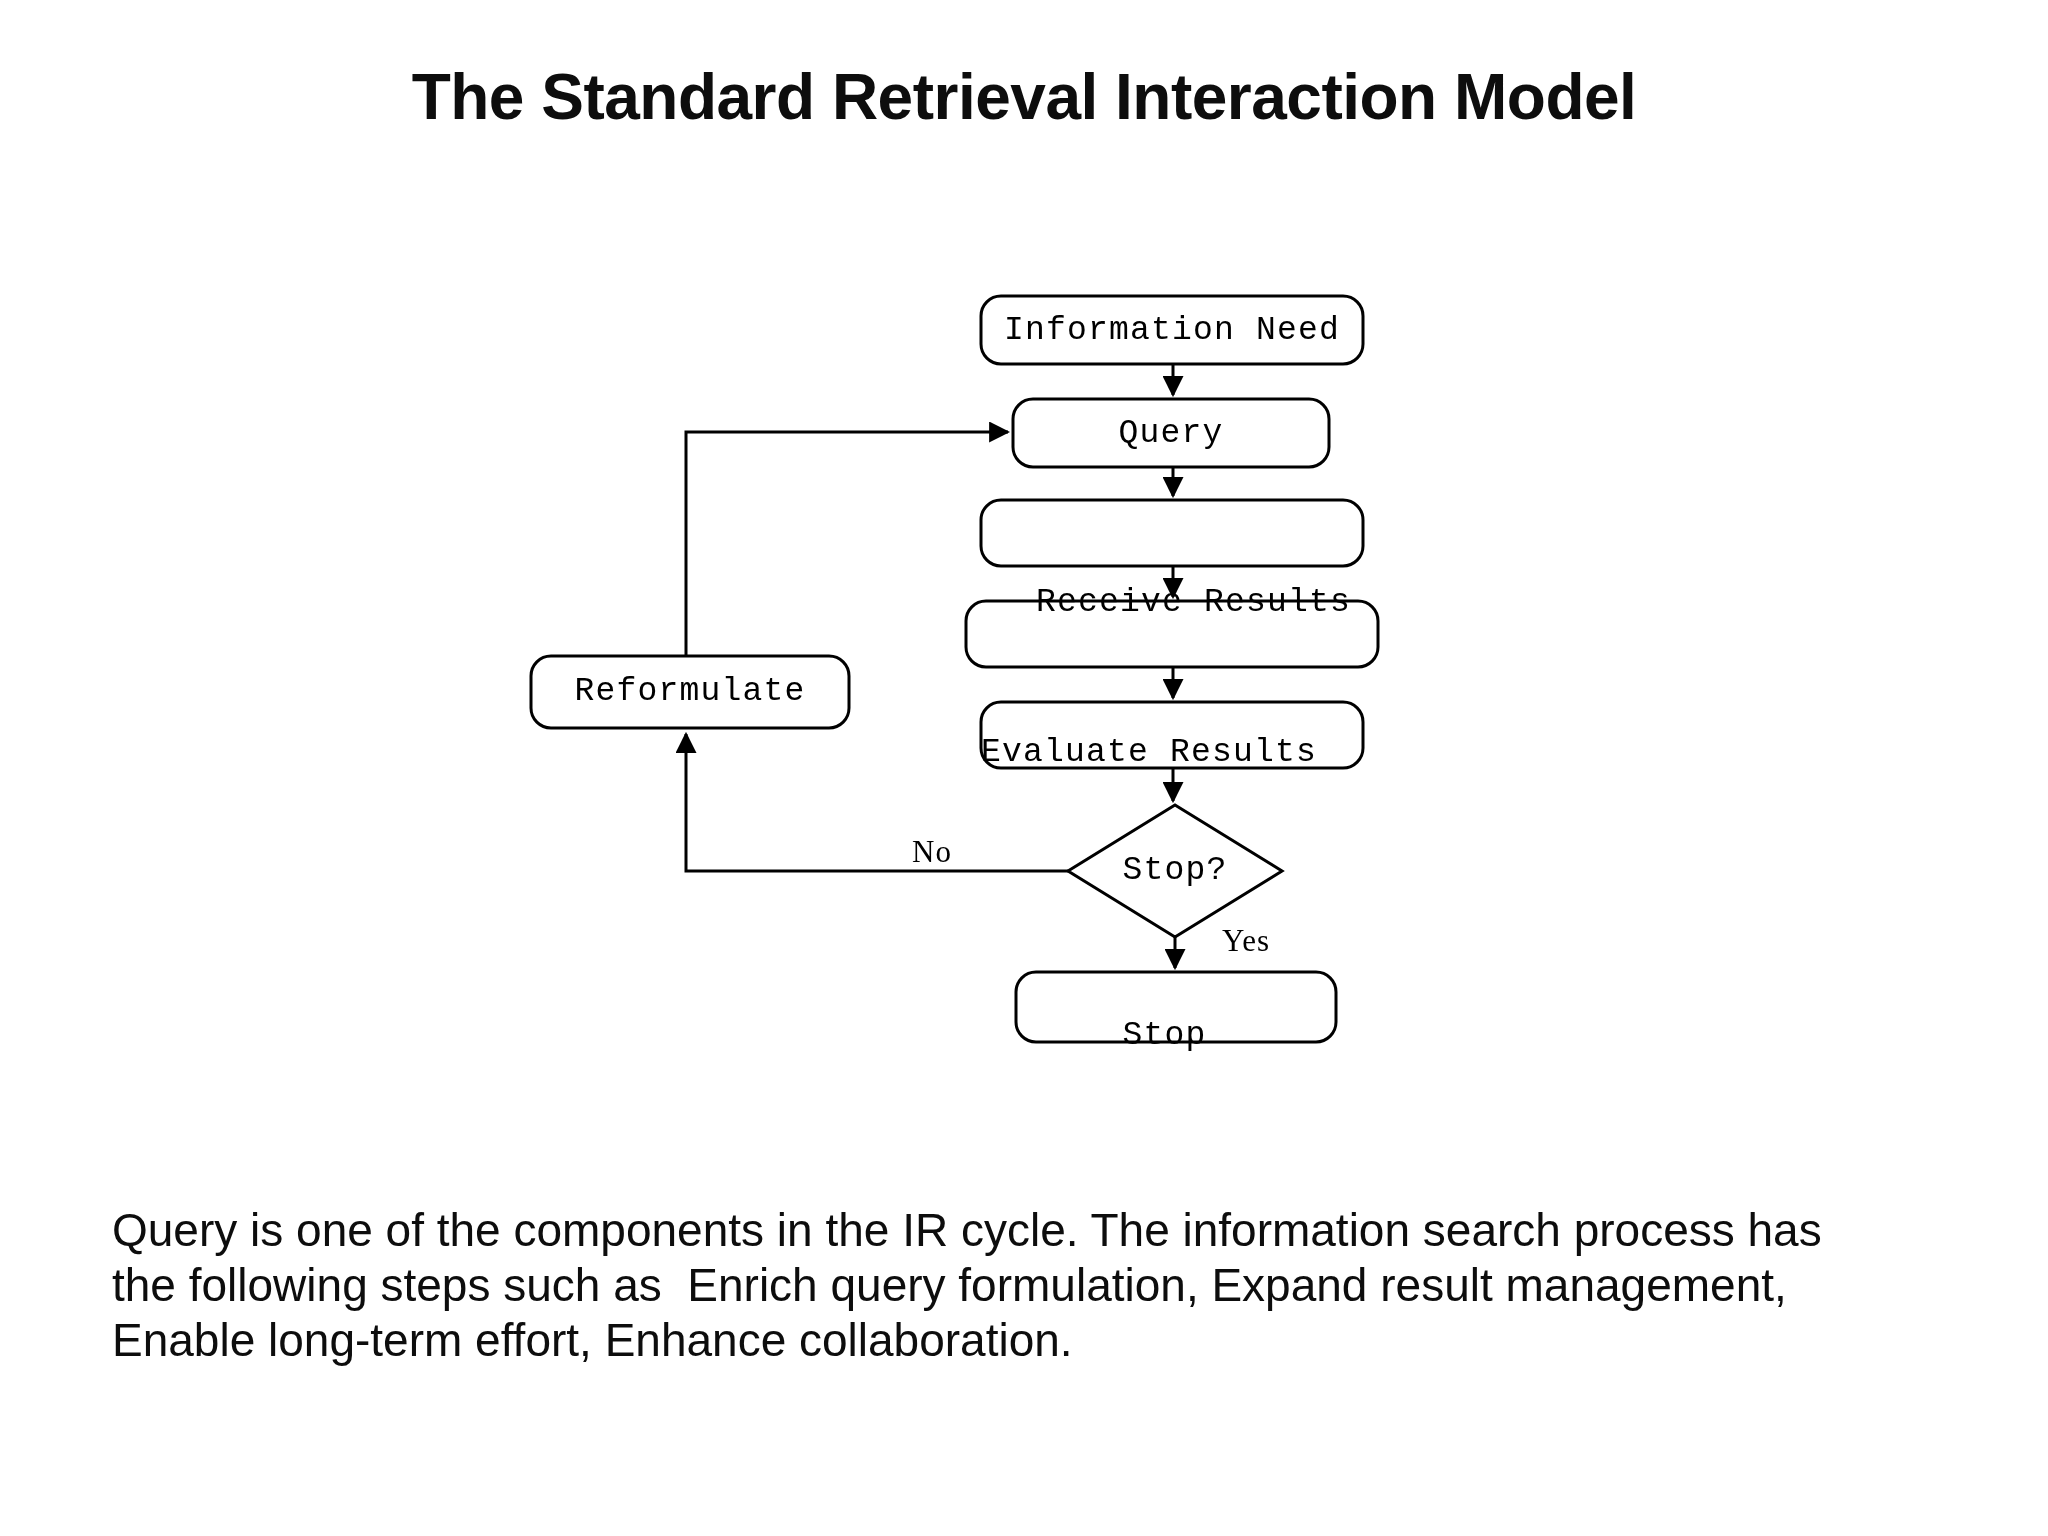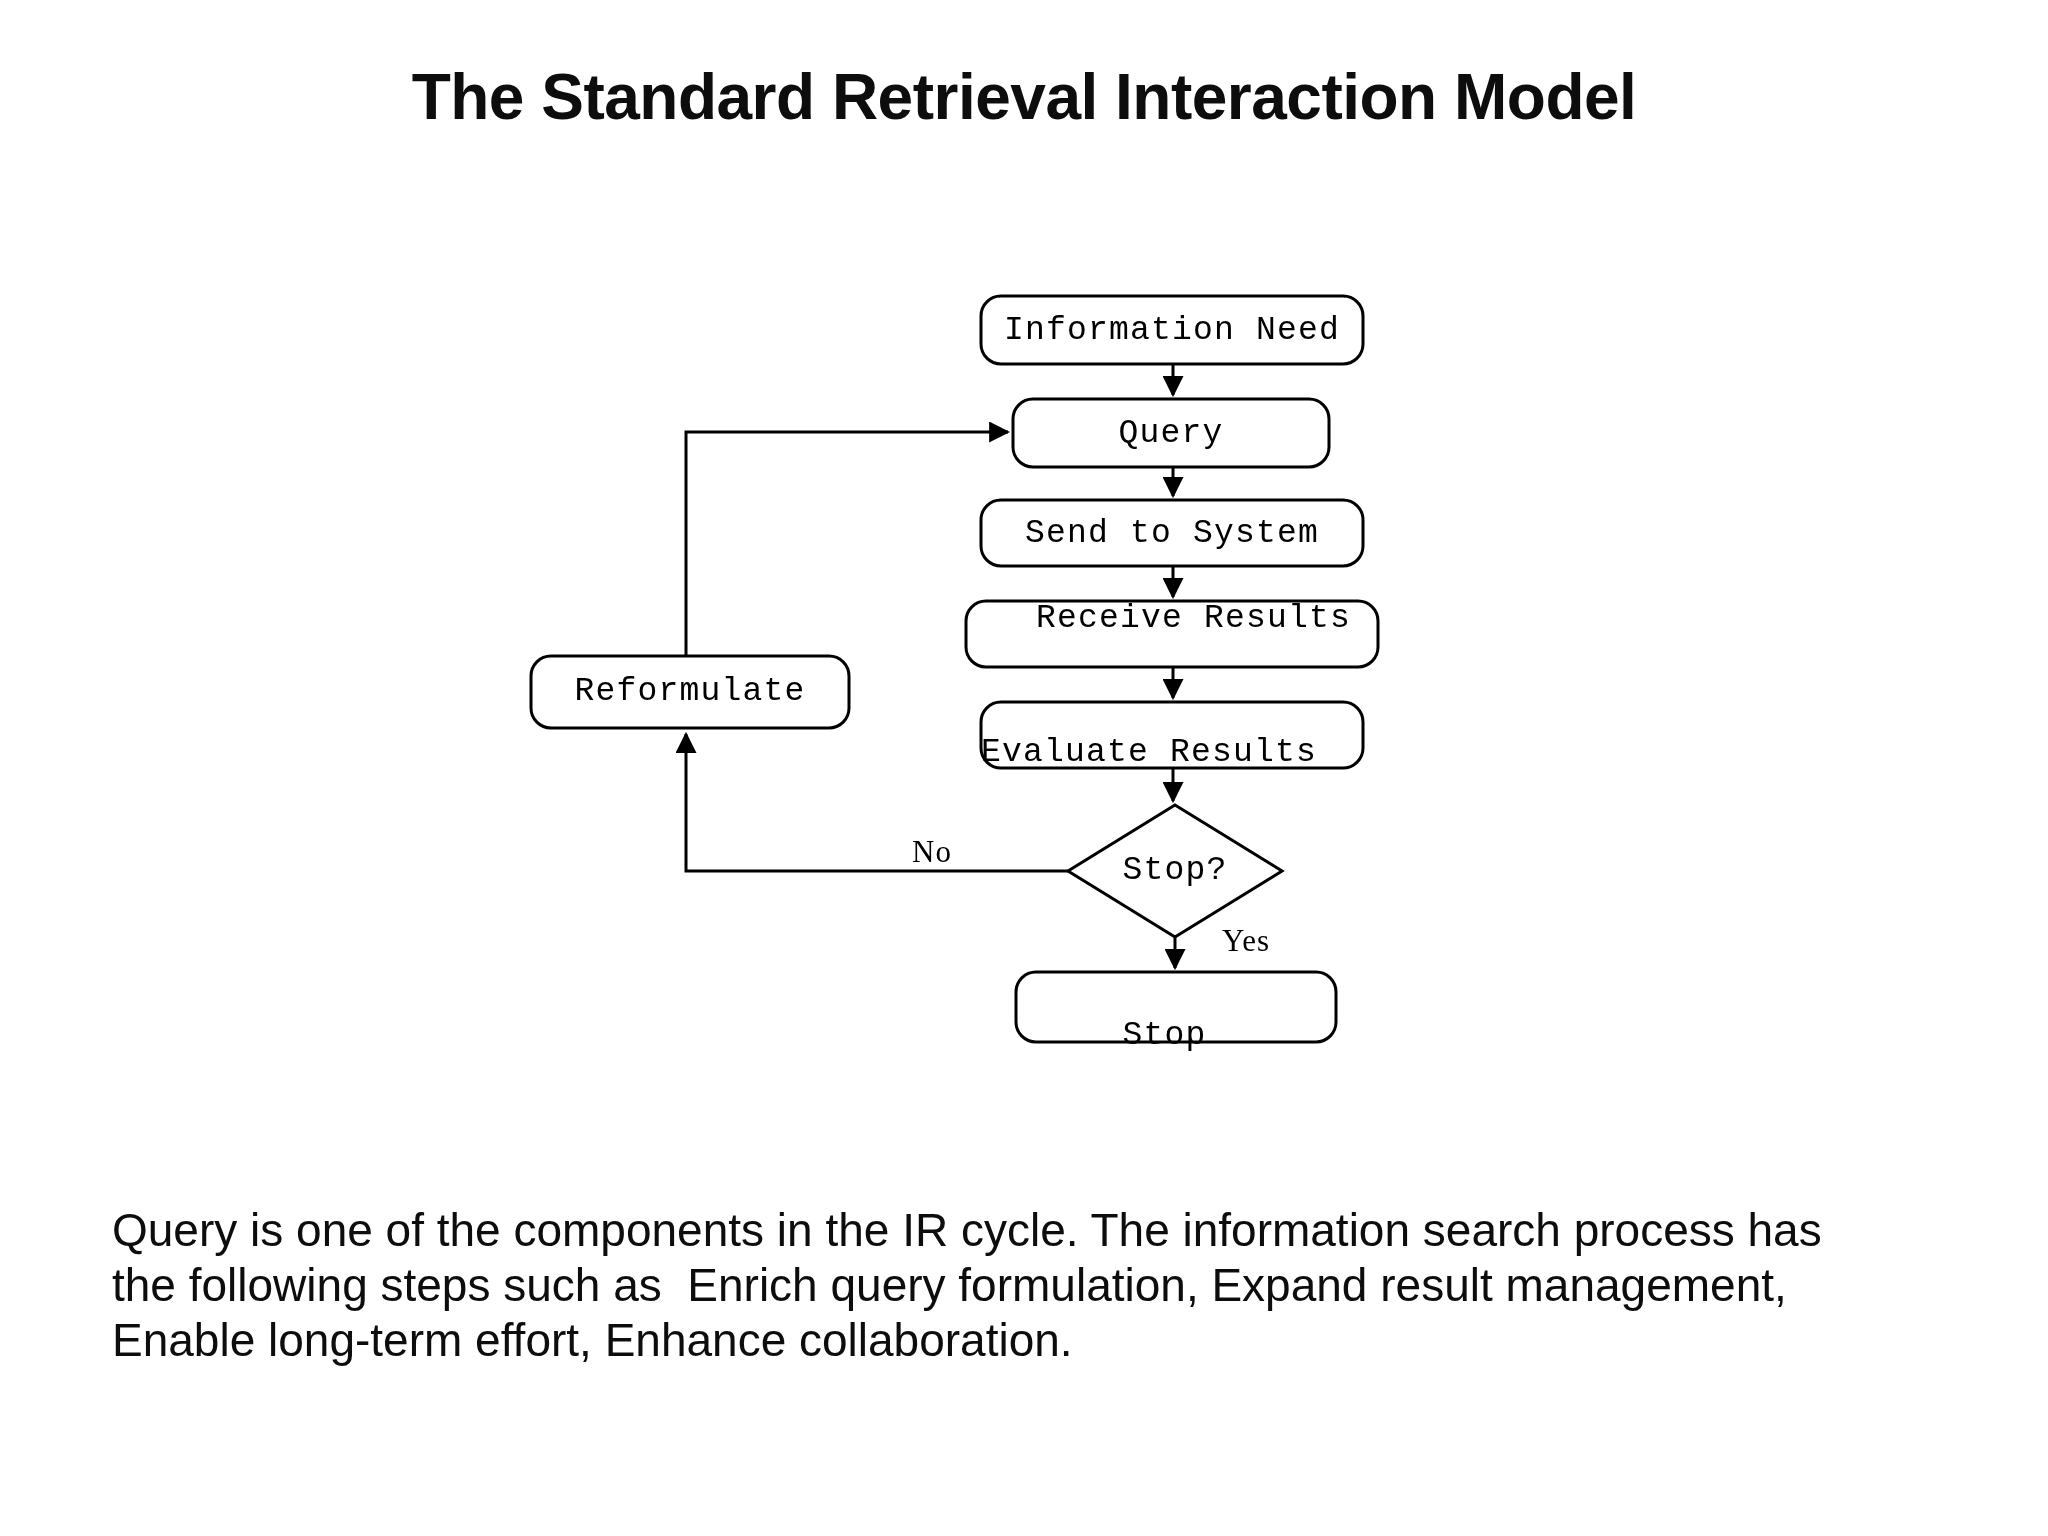--- a/index.html
+++ b/index.html
@@ -129,23 +129,22 @@
 
     <polyline points="1068,871 686,871 686,734" fill="none" stroke="#000000" stroke-width="3" marker-end="url(#arrow)"></polyline>
 
     <polyline points="686,656 686,432 1008,432" fill="none" stroke="#000000" stroke-width="3" marker-end="url(#arrow)"></polyline>
   </svg>
 
   <div class="node-label" style="left:981px; top:314px; width:382px;">Information Need</div>
 
   <div class="node-label" style="left:1013px; top:417px; width:316px;">Query</div>
 
-  <div class="node-label" style="left:981px; top:517px; width:382px;">Send to System</div>
 
-  <div class="node-label" style="left:966px; top:602px; width:455px;text-align:center;">Receive Results</div>
+  <div class="node-label" style="left:966px; top:586px; width:455px;text-align:center;">Receive Results</div>
 
   <div class="node-label" style="left:981px; top:736px; width:327px;">Evaluate Results</div>
 
   <div class="node-label" style="left:1075px; top:854px; width:200px;">Stop?</div>
 
   <div class="node-label" style="left:1016px; top:1019px; width:281px;margin-left:8px;">Stop</div>
 
   <div class="node-label" style="left:531px; top:675px; width:318px;">Reformulate</div>
 
   <div class="edge-label" style="left:912px; top:836px;">No</div>

